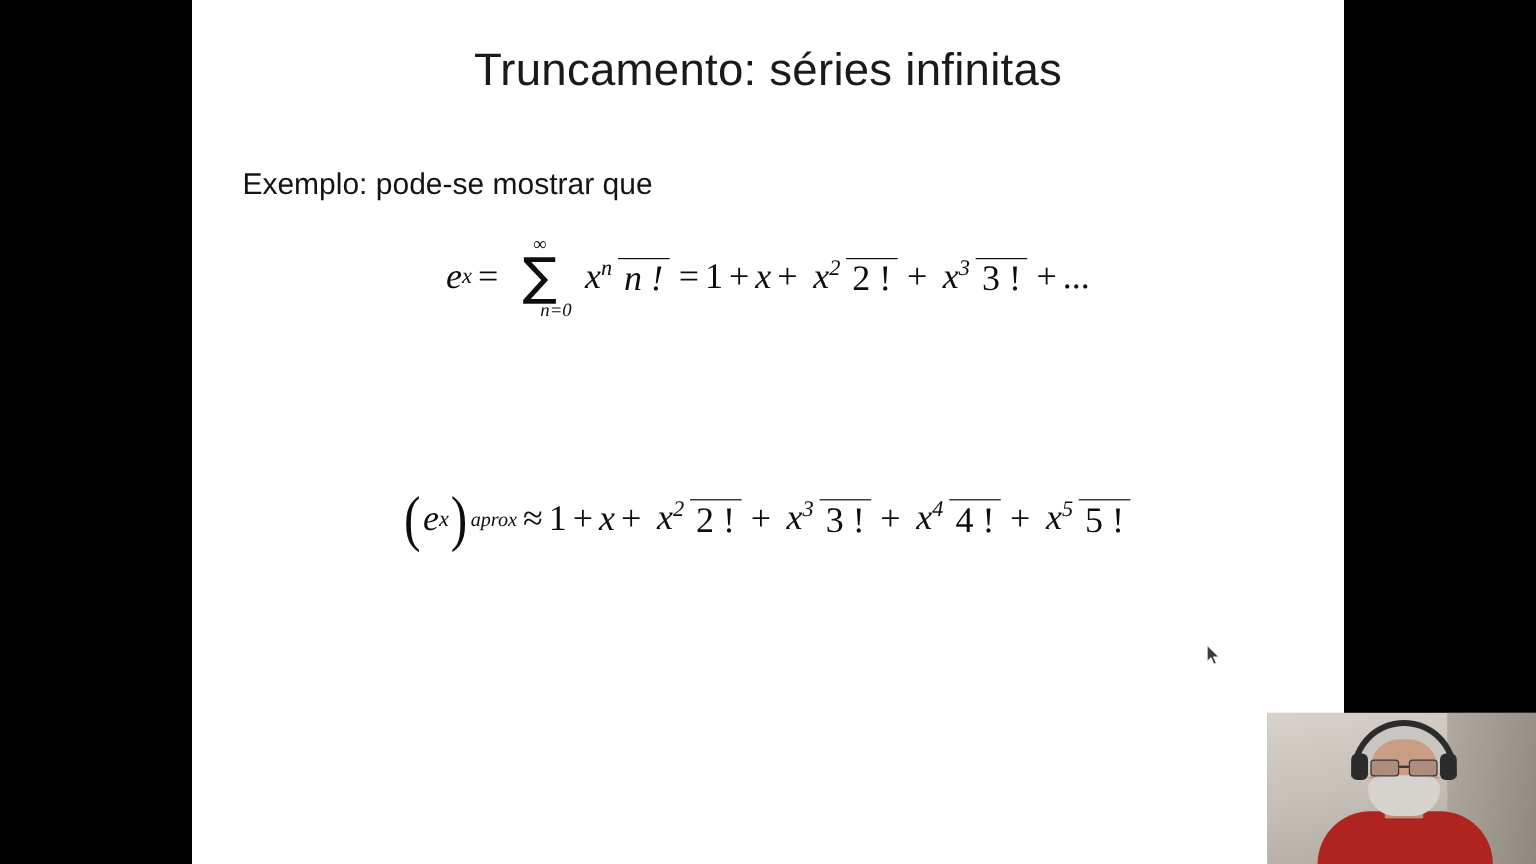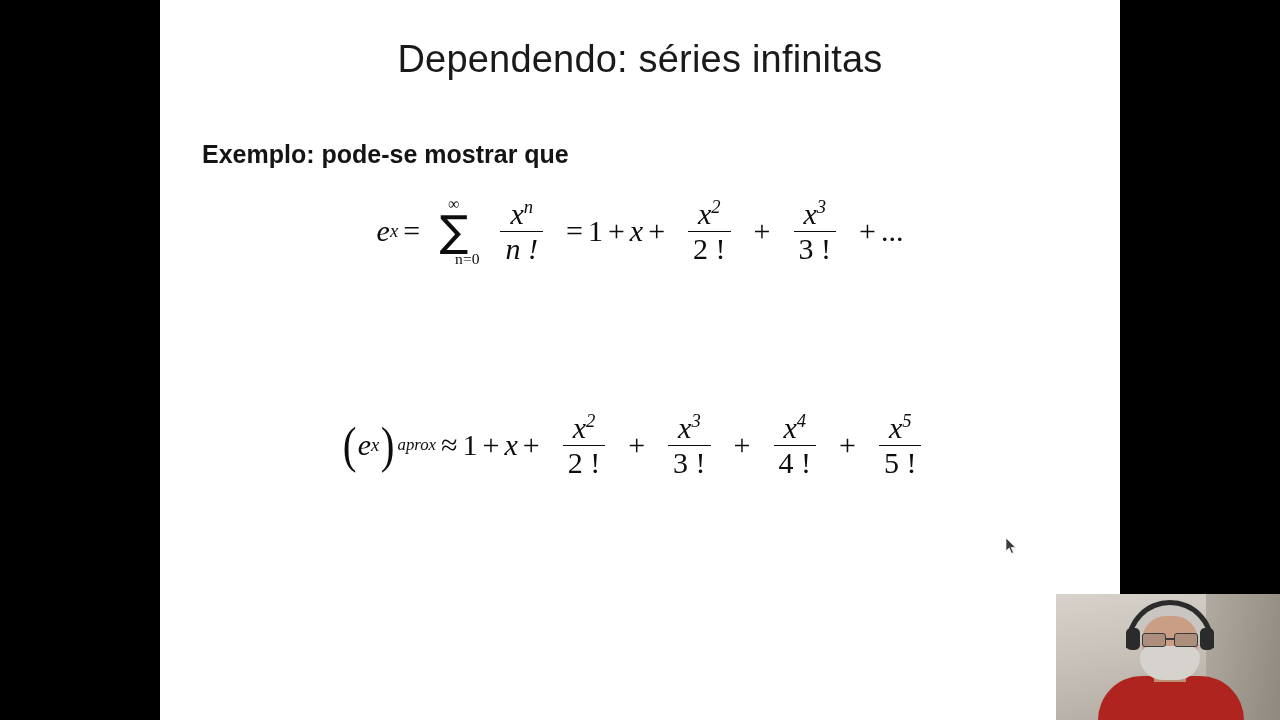--- a/index.html
+++ b/index.html
@@ -38,21 +38,21 @@
     font-family: "Liberation Sans", sans-serif;
     font-size: 38px;
     font-weight: 400;
     color: #1a1a1a;
     letter-spacing: 0.2px;
   }
   .body-text {
     position: absolute;
     font-family: "Liberation Sans", sans-serif;
     font-size: 25px;
-    font-weight: 700;
+    font-weight: 400;
     color: #141414;
     line-height: 1.28;
   }
   #intro-text {
     left: 42px;
     top: 138px;
     width: 880px;
   }
   #paragraph-text {
     left: 42px;
@@ -92,25 +92,25 @@
   .it { font-style: italic; }
   .op { margin: 0 5px; }
   .sup {
     font-size: 0.62em;
     vertical-align: super;
     font-style: italic;
     line-height: 0;
   }
   .frac {
     display: inline-flex;
-    flex-direction: column;
+    flex-direction: row;
     align-items: center;
     justify-content: center;
     vertical-align: middle;
-    margin: 0 18px;
+    margin: 0 3px;
     line-height: 1.05;
   }
   .frac .num {
     padding: 0 5px 1px 5px;
   }
   .frac .den {
     border-top: 1.6px solid #0d0d0d;
     padding: 1px 5px 0 5px;
   }
   .sigma-block {
@@ -127,20 +127,21 @@
     margin-bottom: -2px;
   }
   .sigma-block .sigma-glyph {
     font-size: 1.42em;
     font-family: "DejaVu Sans", sans-serif;
     font-weight: 400;
     line-height: 1;
   }
   .sigma-block .lim-bot {
     font-size: 0.52em;
+    font-style: italic;
     margin-top: -1px;
     margin-left: 27px;
   }
   .paren-big {
     font-size: 1.72em;
     font-family: "Liberation Serif", serif;
     line-height: 0.8;
     display: inline-block;
     transform: scaleX(0.8);
   }
@@ -246,21 +247,21 @@
   }
   .cursor svg { display: block; }
 </style>
 </head>
 <body>
 
 <div class="screen">
 
   <div class="slide">
 
-    <div class="slide-title">Dependendo: séries infinitas</div>
+    <div class="slide-title">Truncamento: séries infinitas</div>
 
     <div class="body-text" id="intro-text">Exemplo: pode-se mostrar que</div>
 
     <div class="math" id="formula-series">
       <span class="mrow">
         <span class="it">e</span>
           <span class="sup">x</span>
         <span class="op">=</span>
         <span class="sigma-block">
           <span class="lim-top">∞</span>

